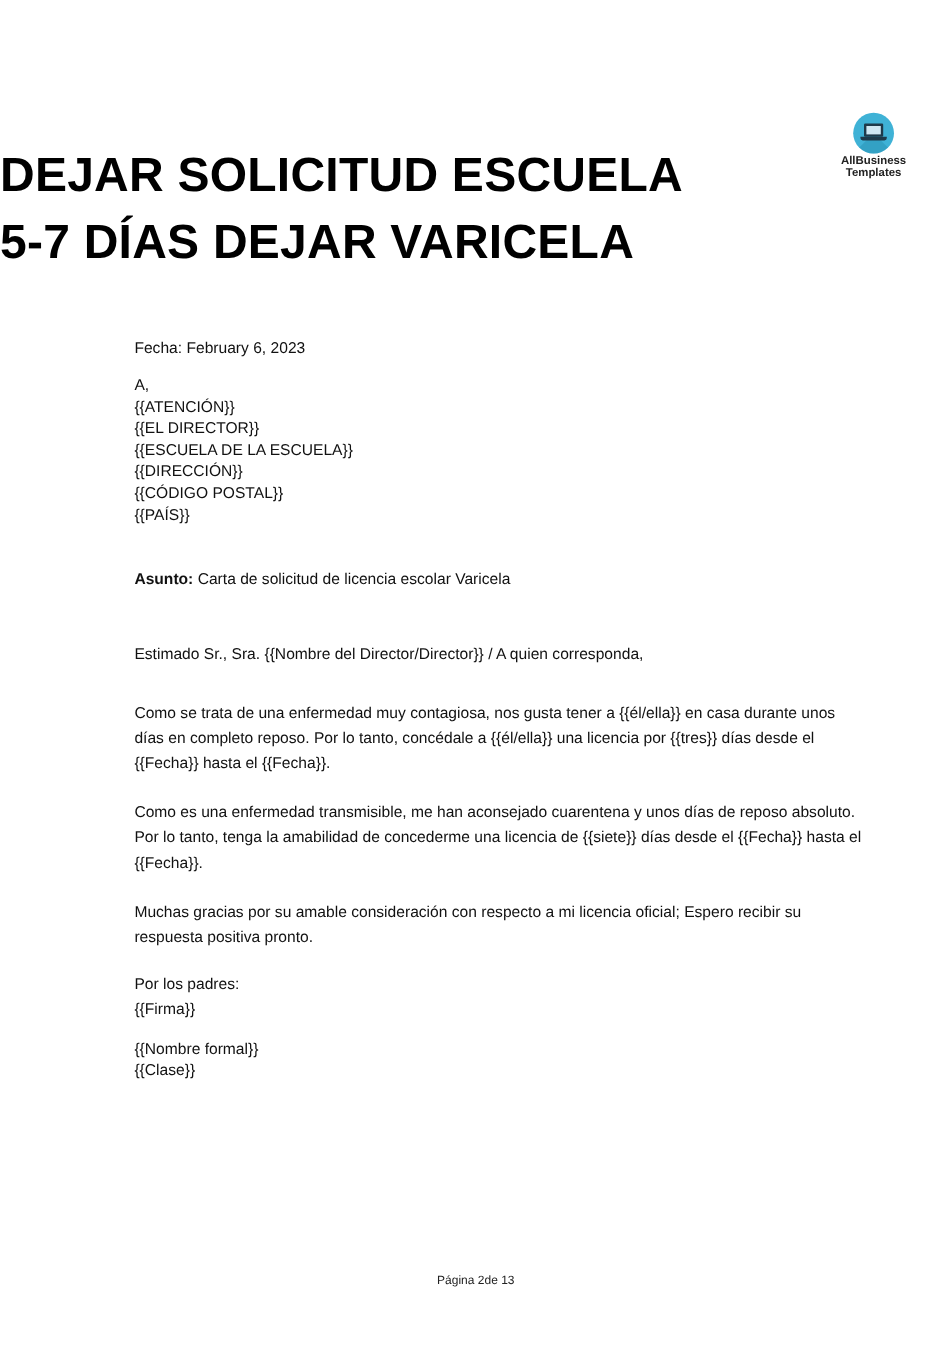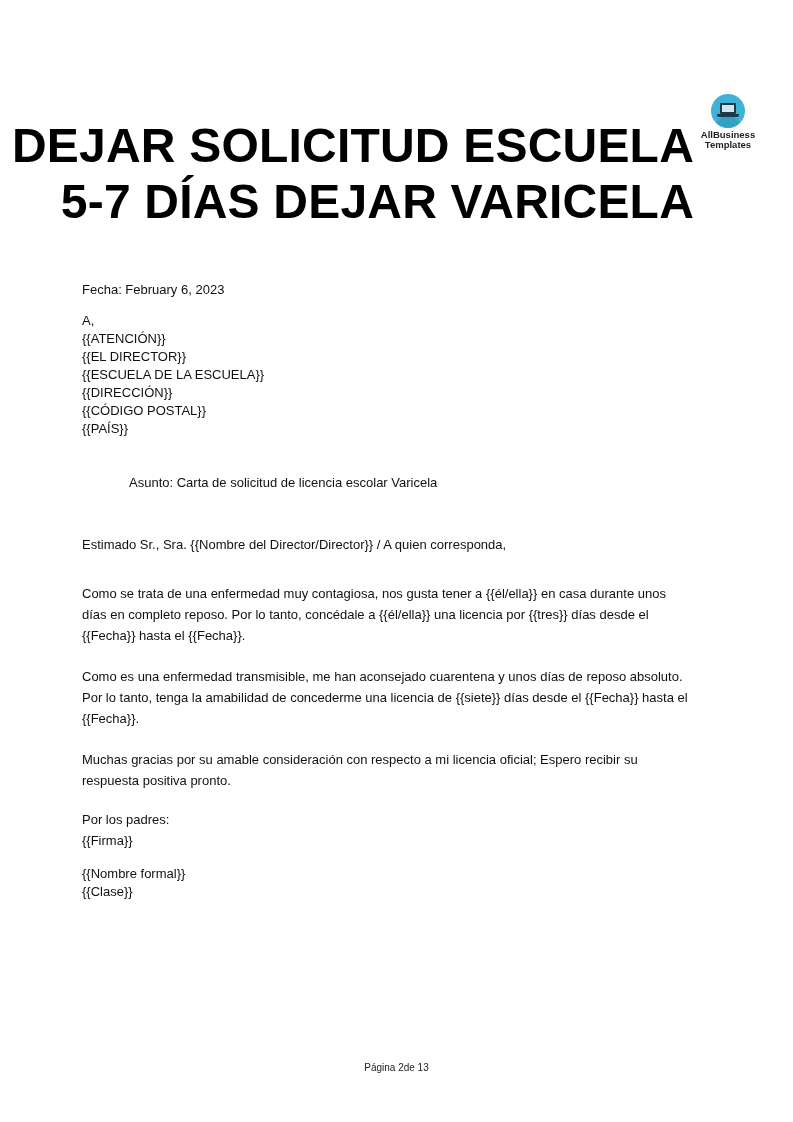--- a/index.html
+++ b/index.html
@@ -74,47 +74,46 @@
       font-size: 9.5px;
       line-height: 10px;
       color: #222;
       margin-top: 2px;
     }
     .title {
       position: absolute;
       left: 0;
       top: 118px;
       width: 694px;
-      text-align: right;
+      text-align: left;
       font-weight: bold;
-      font-size: 48px;
+      font-size: 40px;
       line-height: 56px;
       color: #000;
       letter-spacing: 0.2px;
     }
     .content {
       position: absolute;
-      left: 82px;
+      left: 112px;
       top: 281px;
       width: 610px;
       font-size: 13px;
       color: #111;
     }
     .line {
       height: 18px;
       line-height: 18px;
       white-space: nowrap;
     }
     .para {
       line-height: 21px;
       margin: 0;
     }
     .bold {
-      font-weight: normal;
-      margin-left: 47px;
+      font-weight: bold;
     }
     .footer {
       position: absolute;
       left: 0;
       top: 1062px;
       width: 793px;
       text-align: center;
       font-size: 10px;
       color: #222;
     }

